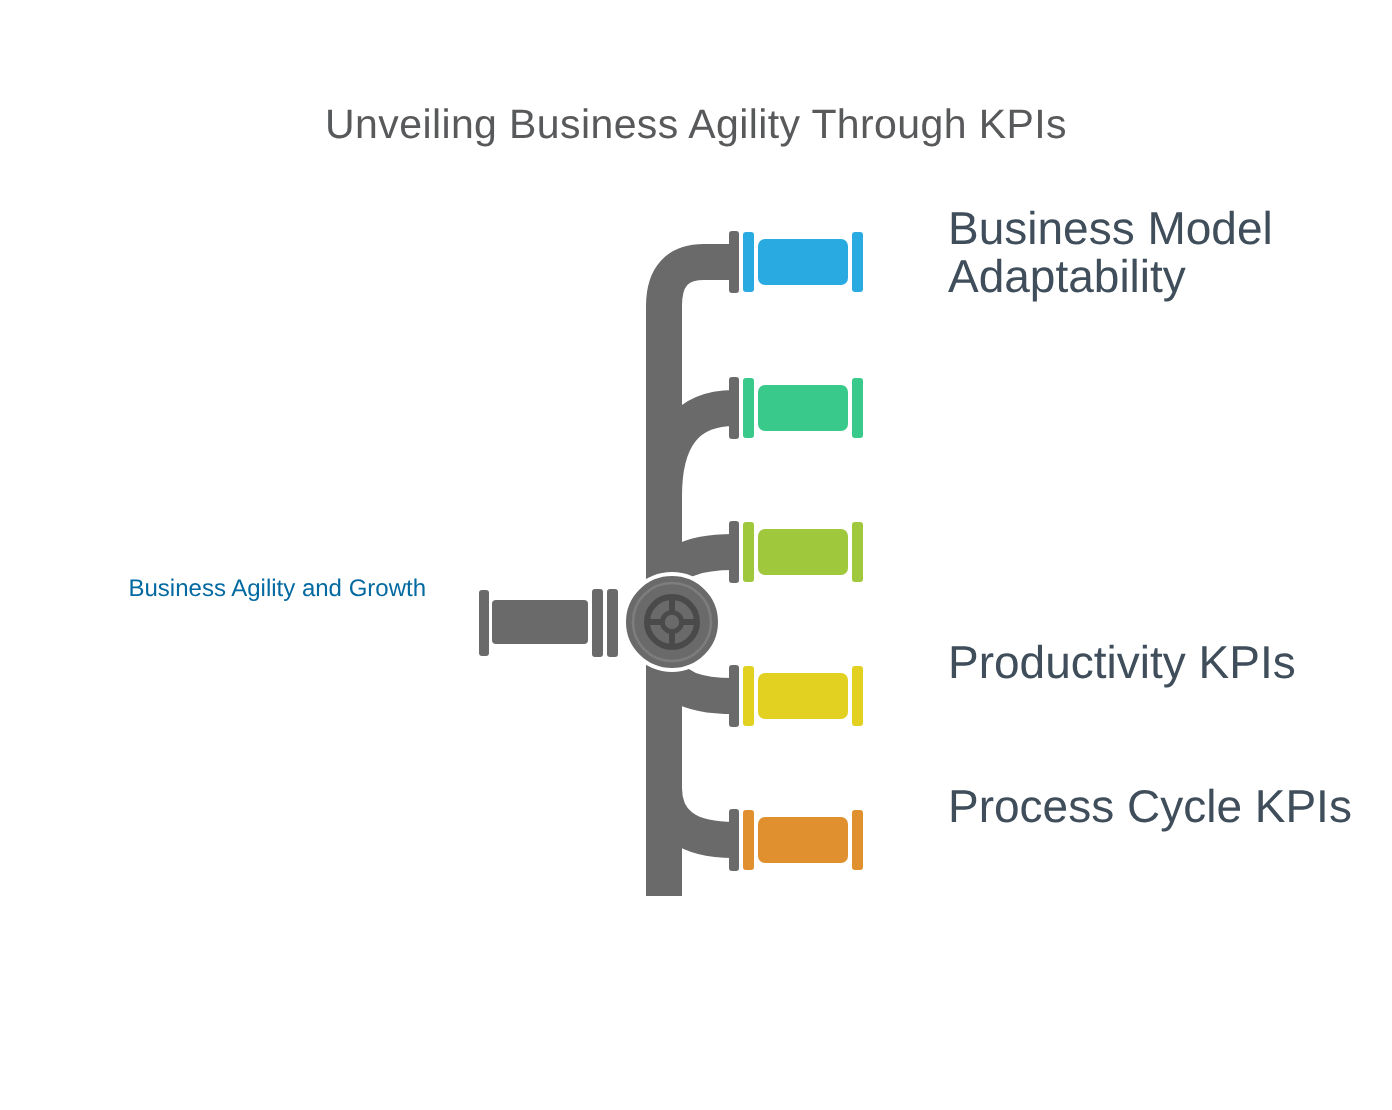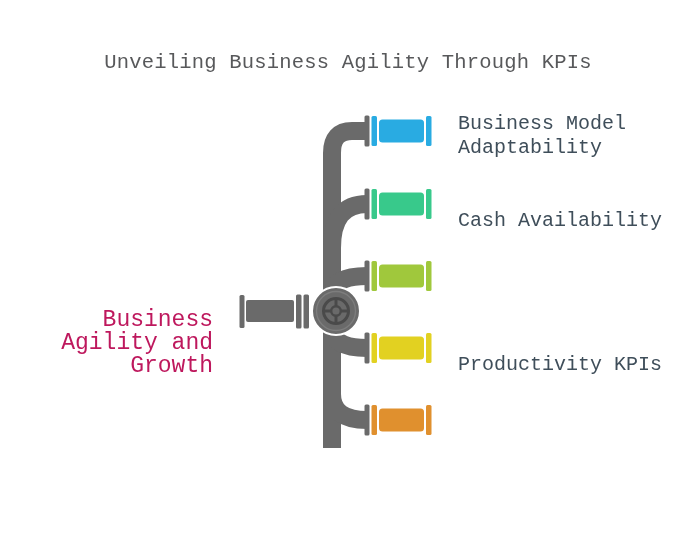--- a/index.html
+++ b/index.html
@@ -1,31 +1,31 @@
 <!DOCTYPE html>
 <html><head>
 <meta charset="utf-8">
 <style>
   html,body{margin:0;padding:0;background:#ffffff;}
   #canvas{
     position:relative;width:696px;height:448px;background:#ffffff;overflow:hidden;
-    font-family:Liberation Mono, monospace;
+    font-family:Liberation Sans, sans-serif;
   }
   .diagram-title{
     position:absolute;left:0;top:51px;width:696px;text-align:center;
     font-size:20.5px;letter-spacing:0.2px;color:#58595b;
   }
   .root-label{
-    position:absolute;left:20px;top:309px;width:193px;text-align:right;
-    font-size:23px;line-height:23px;color:#be185d;
+    position:absolute;left:20px;top:283px;width:193px;text-align:right;
+    font-size:12px;line-height:23px;color:#0369a1;
   }
   .kpi-label{
-    position:absolute;left:458px;width:214px;height:56px;
-    display:flex;align-items:flex-end;
-    font-size:20px;line-height:23.5px;color:#3f4e5a;
+    position:absolute;left:474px;width:214px;height:56px;
+    display:flex;align-items:flex-start;
+    font-size:23px;line-height:23.5px;color:#3f4e5a;
   }
   .kpi-label.y1{top:103px;}
   .kpi-label.y2{top:176px;}
   .kpi-label.y3{top:248px;}
   .kpi-label.y4{top:320px;}
   .kpi-label.y5{top:392px;}
   .kpi-label.y6{top:464px;}
   svg{position:absolute;left:0;top:0;}
 </style>
 </head>
@@ -103,20 +103,20 @@
     </g>
   </svg>
 
   <div class="diagram-title">Unveiling Business Agility Through KPIs</div>
 
   <div class="root-label">Business Agility and Growth</div>
 
   <div class="kpi-label y1">
       <span>Business Model Adaptability</span>
     </div>
-  <div class="kpi-label y2">
-      <span>Cash Availability</span>
-    </div>
   <div class="kpi-label y4">
       <span>Productivity KPIs</span>
+    </div>
+  <div class="kpi-label y5">
+      <span>Process Cycle KPIs</span>
     </div>
 
 </div>
 
 </body></html>

